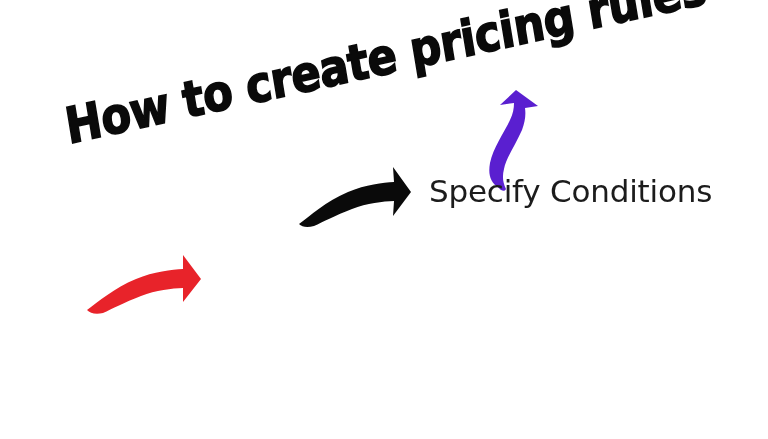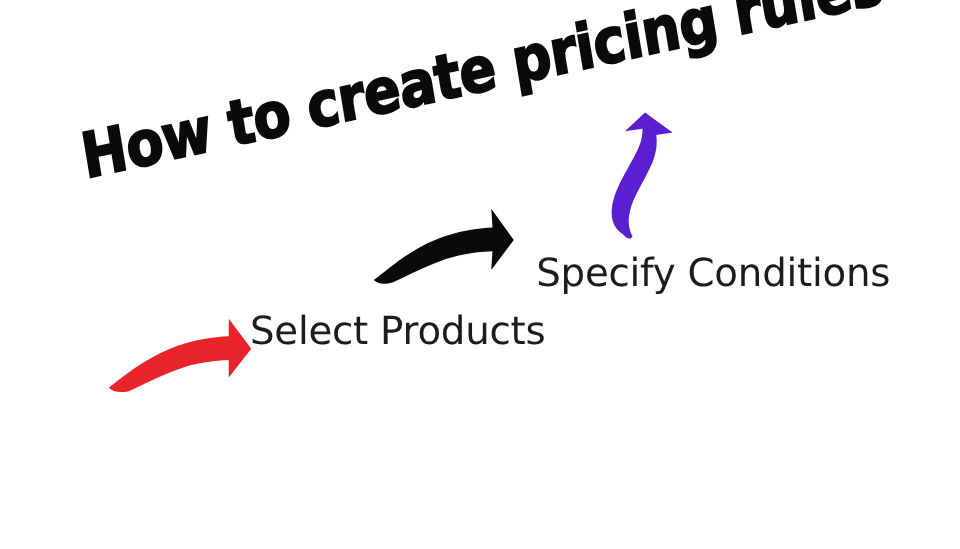--- a/index.html
+++ b/index.html
@@ -43,21 +43,21 @@
     white-space: nowrap;
     font-family: "DejaVu Sans", sans-serif;
     font-weight: 400;
     font-size: 31px;
     line-height: 1;
     color: #1c1c1c;
     letter-spacing: -0.2px;
   }
   #label-customers { left: 24px;  top: 336px; }
   #label-products  { left: 200px; top: 250px; }
-  #label-conditions{ left: 429px; top: 204px; }
+  #label-conditions{ left: 429px; top: 176px; }
 
   
   .arrow {
     position: absolute;
     display: block;
   }
   #arrow-red    { left: 84px;  top: 252px; }
   #arrow-black  { left: 296px; top: 164px; }
   #arrow-purple { left: 482px; top: 88px;  }
 </style>
@@ -103,17 +103,16 @@
              L 34 2
              L 56 18
              L 43 20
              C 44 27, 43 34, 40 42
              C 34 56, 24 70, 22 81
              C 20 89, 21 95, 24 101
              C 23 104, 19 103, 17 100 Z" fill="#5a1fd0"></path>
   </svg>
 
 
-  <div class="label" id="label-products">Select Products</div>
 
   <div class="label" id="label-conditions">Specify Conditions</div>
 
 </div>
 
 </body></html>

